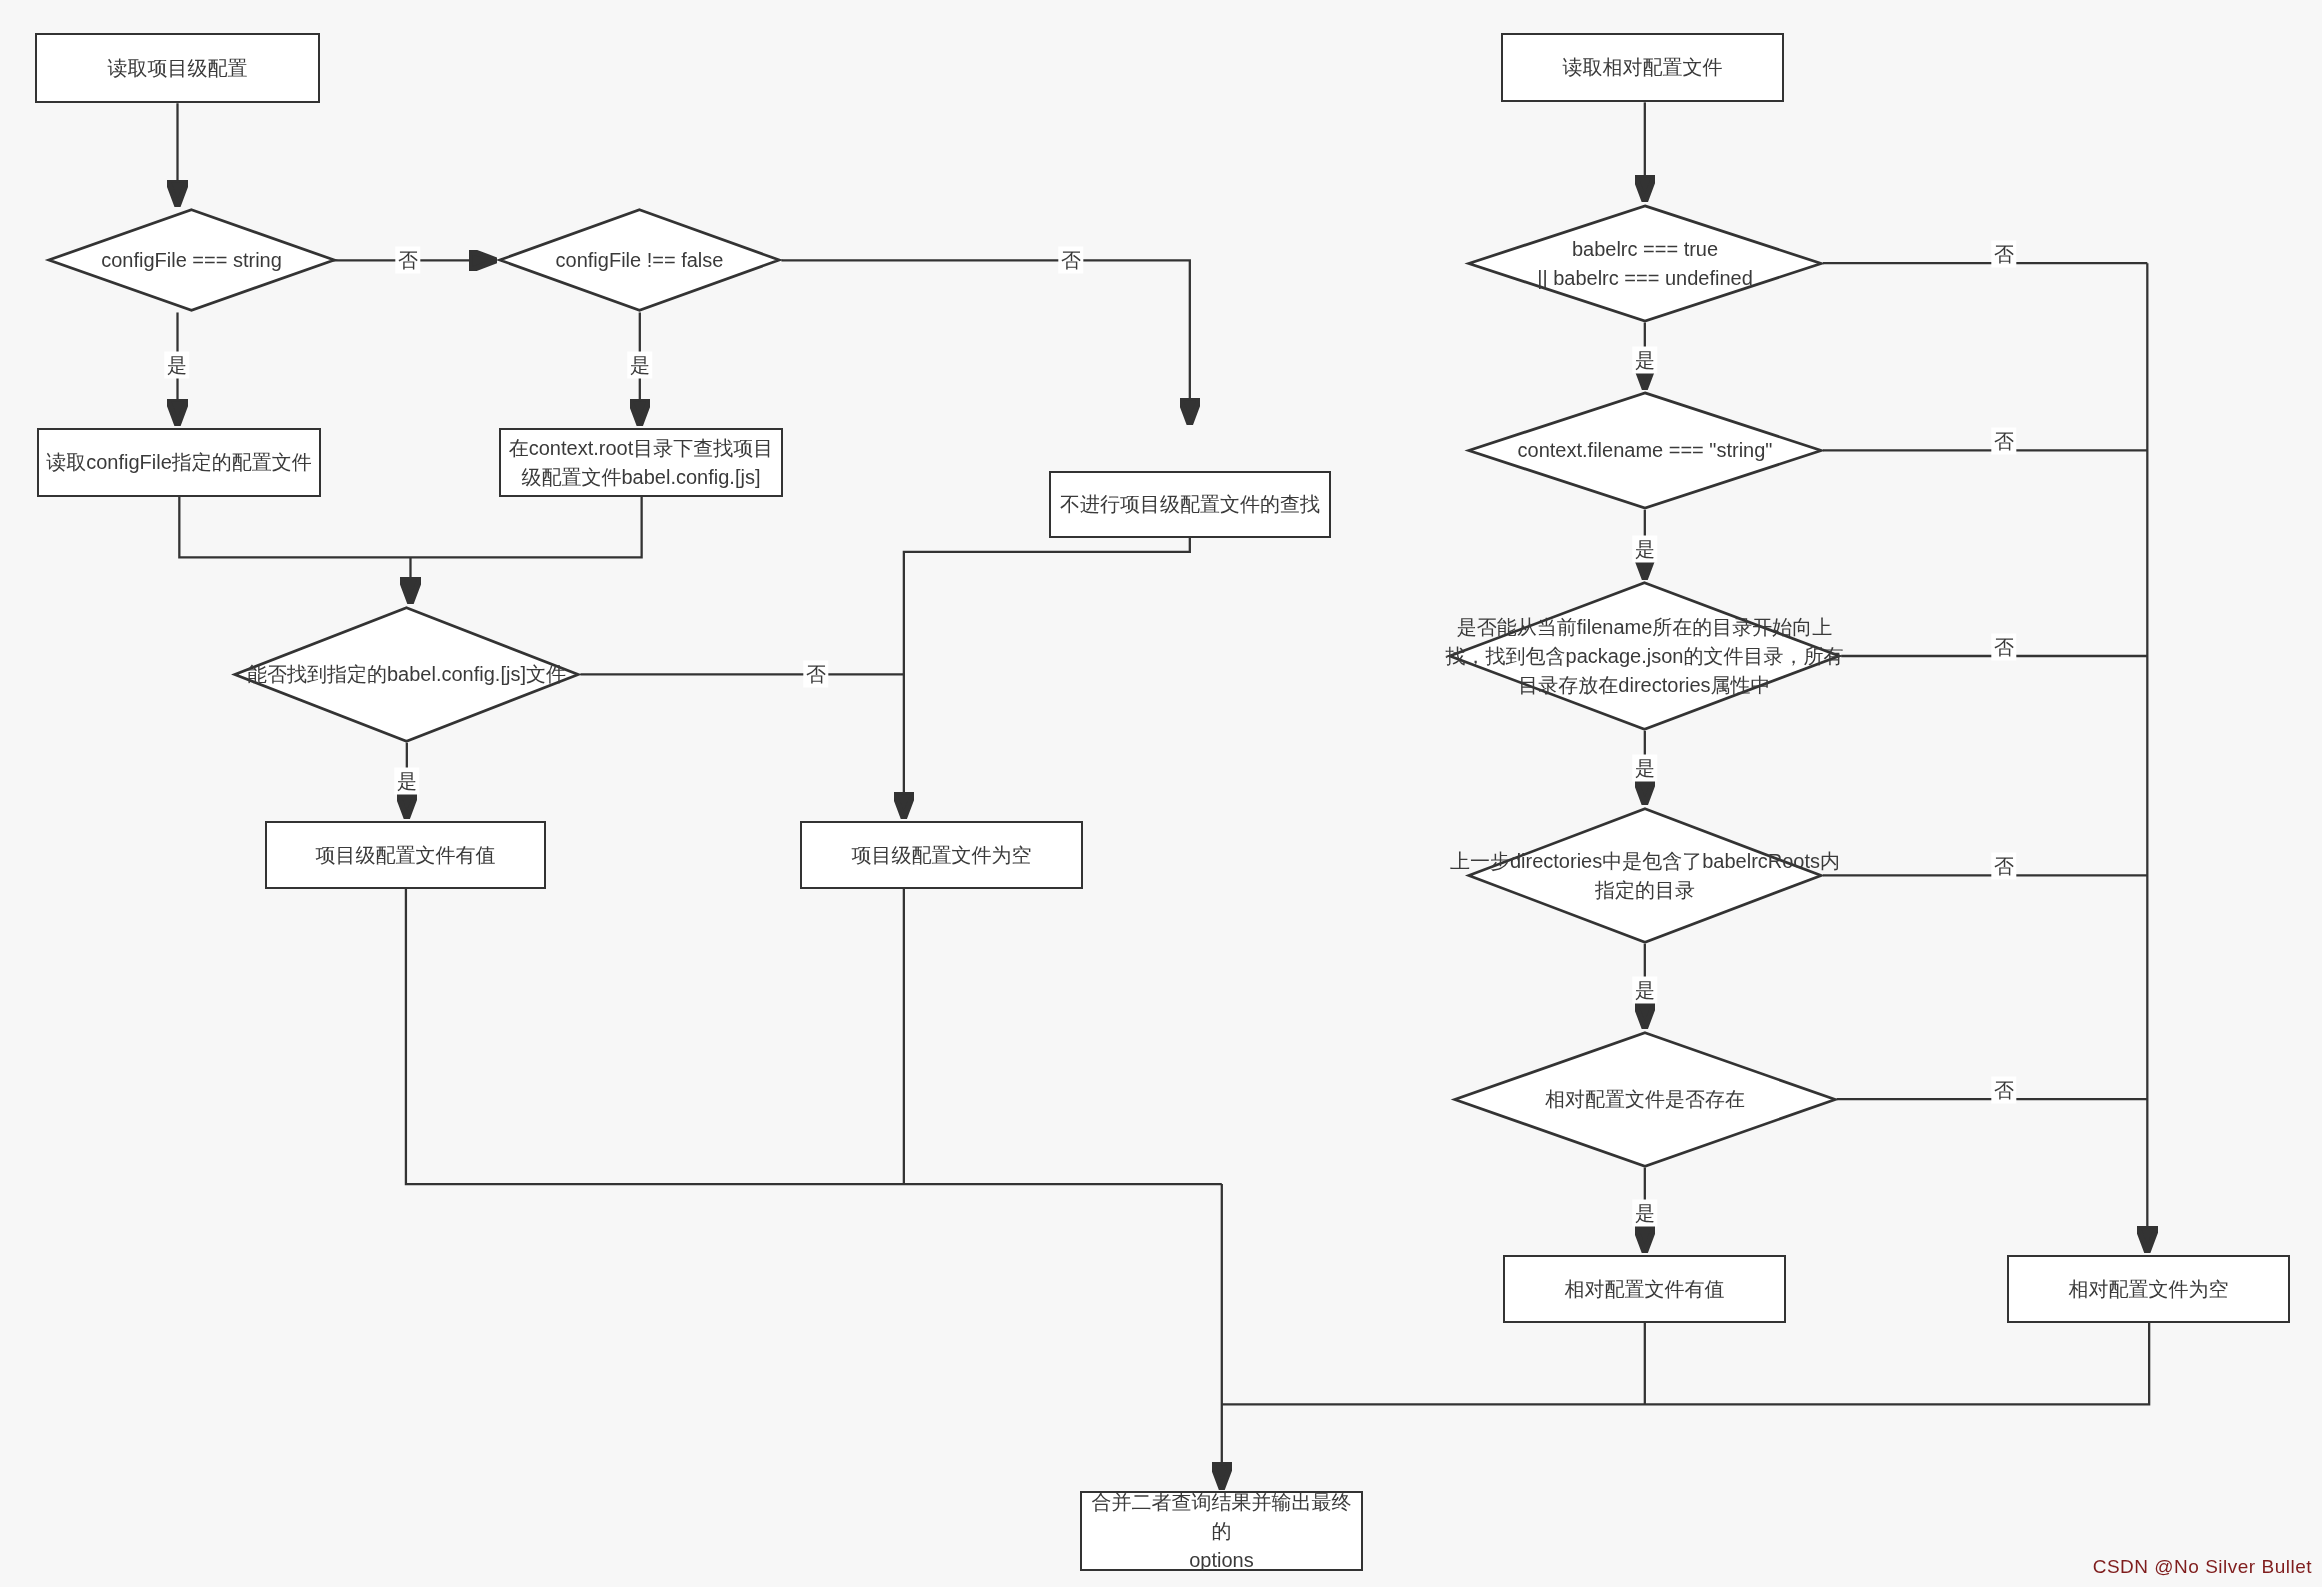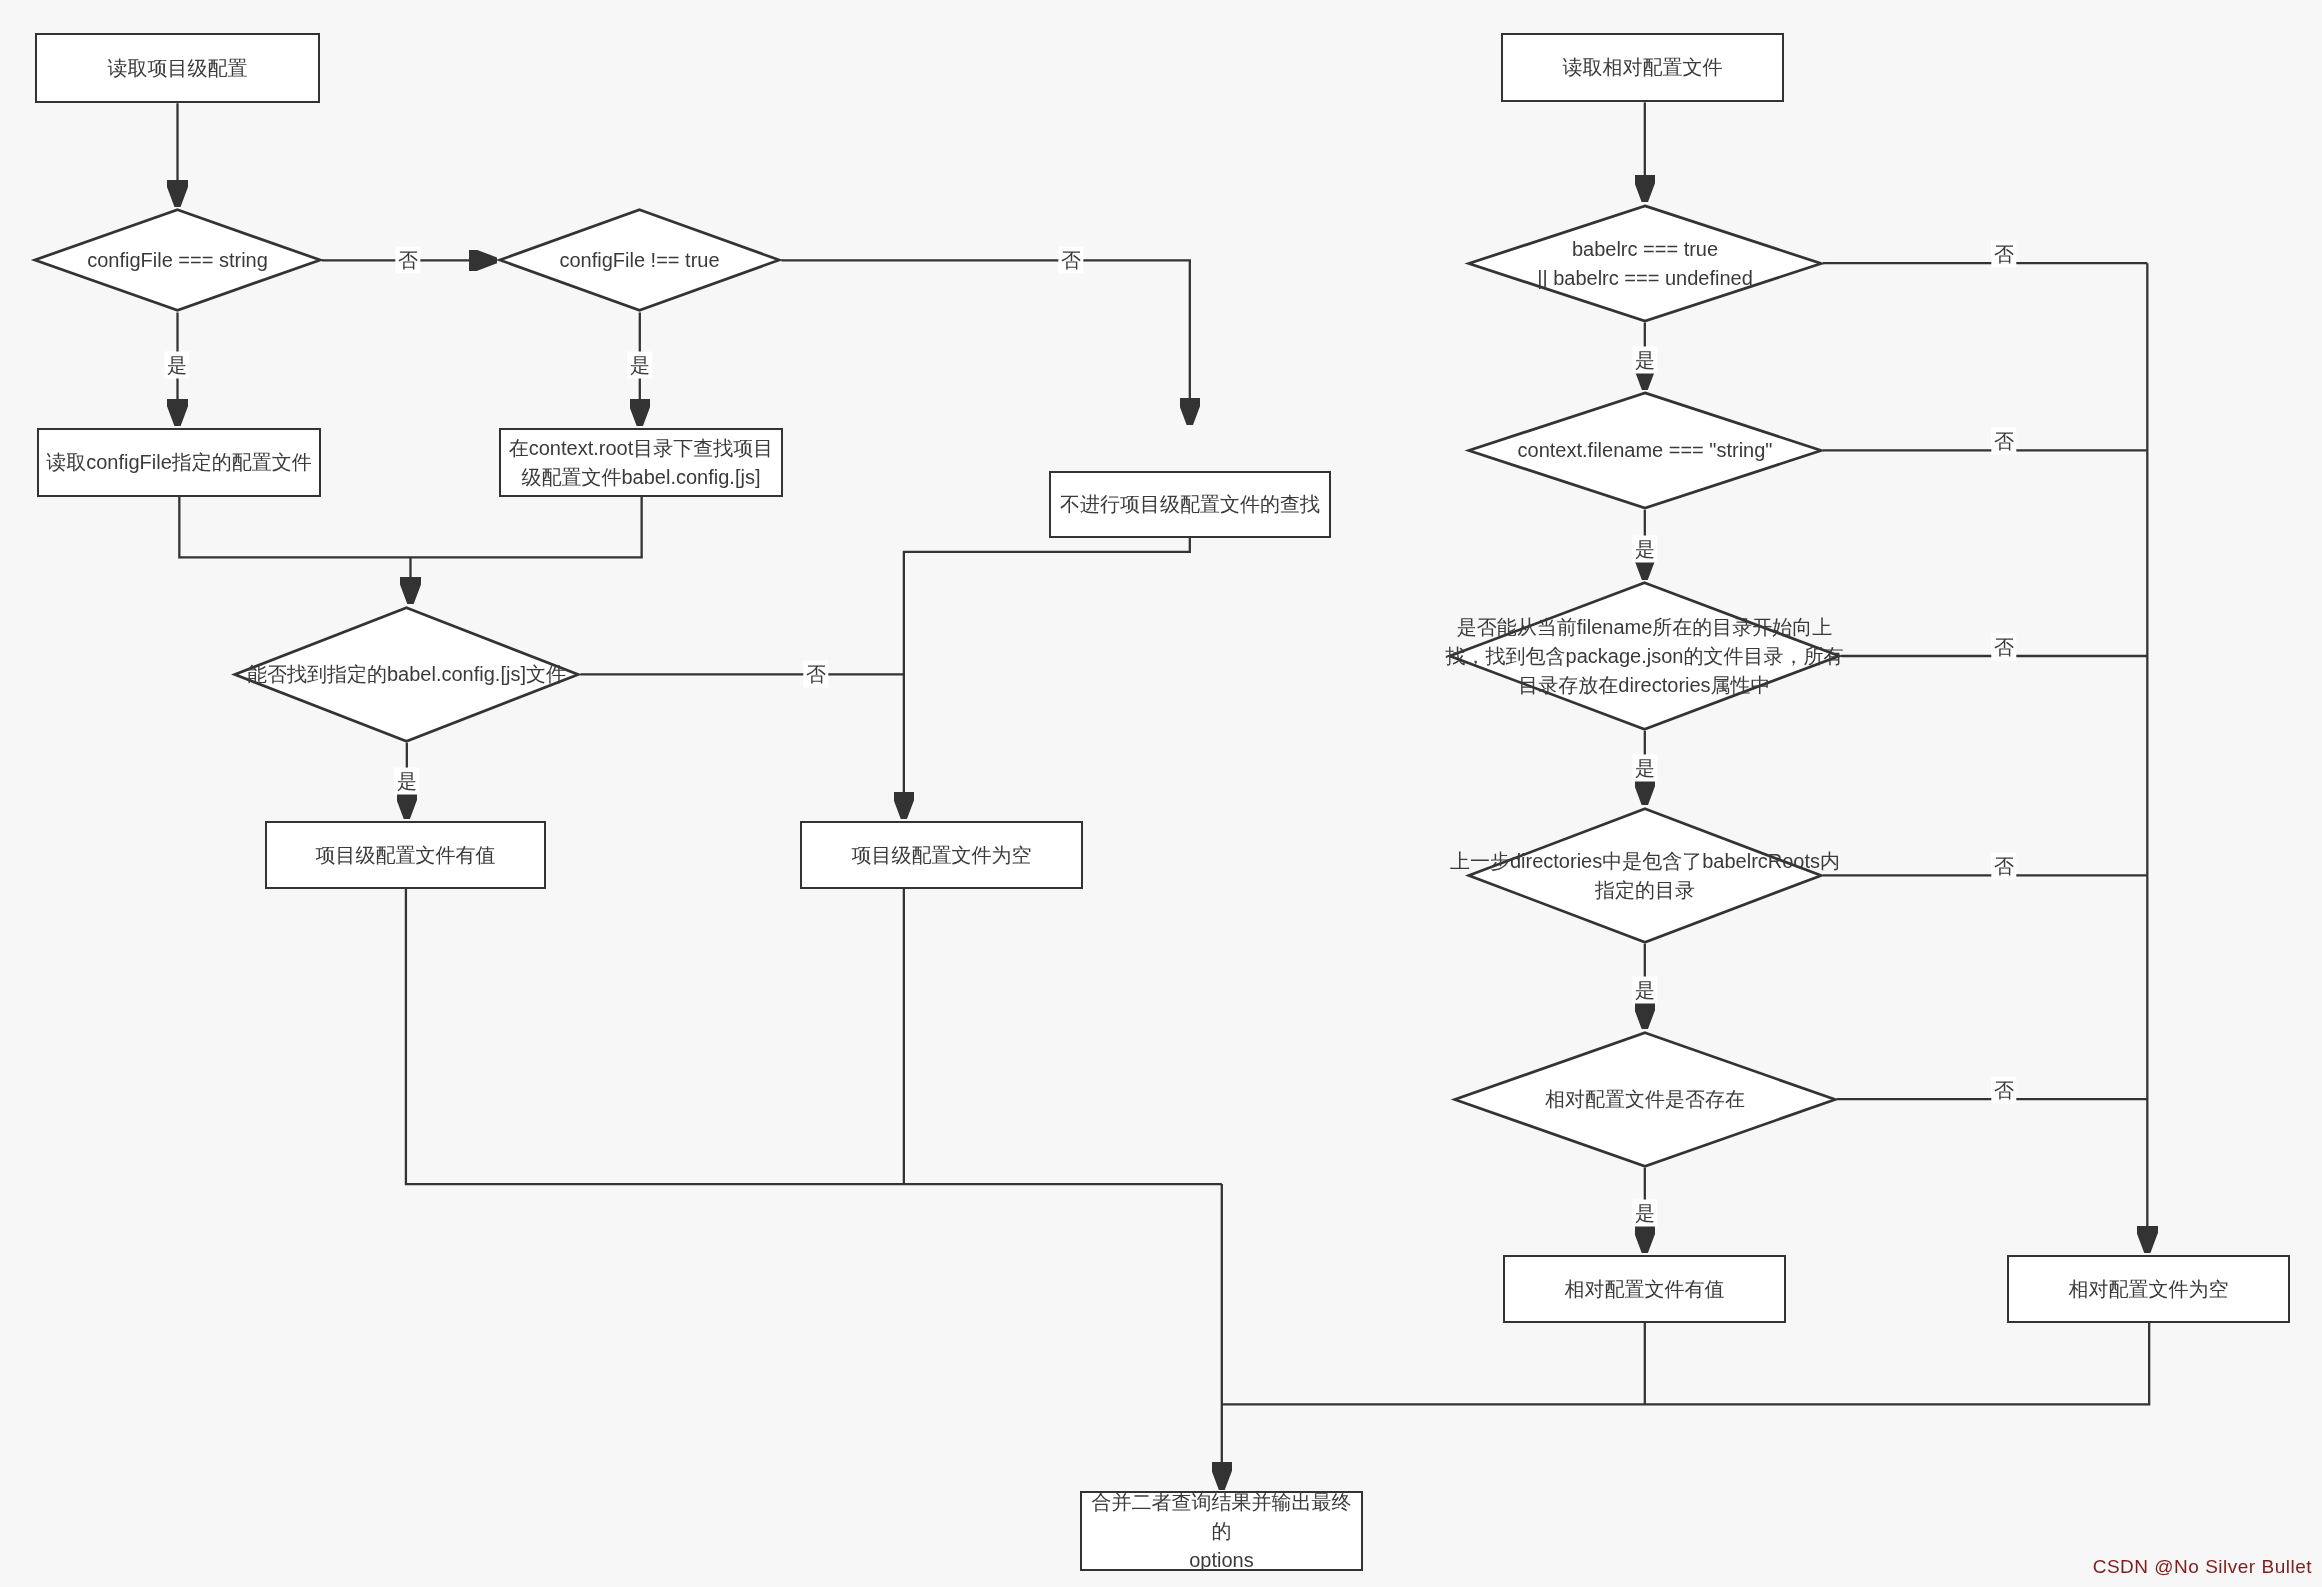--- a/index.html
+++ b/index.html
@@ -87,32 +87,32 @@
     <path d="M2010 1203 H2350"></path>
     <path d="M2350 288 V1369" marker-end="url(#arrowhead)"></path>
     <path d="M1800 1447 V1537"></path>
     <path d="M2352 1447 V1537 H1337"></path>
   </svg>
 
   <div class="node rect" style="left:35px;top:33px;width:285px;height:70px;">
     <span class="label">读取项目级配置</span>
   </div>
 
-  <div class="node diamond" style="left:33px;top:208px;width:289px;height:104px;">
+  <div class="node diamond" style="left:47px;top:208px;width:289px;height:104px;">
     <svg class="shape" viewBox="0 0 316 114" preserveAspectRatio="none">
         <polygon points="158,2 314,57 158,112 2,57"></polygon>
       </svg>
     <span class="label">configFile === string</span>
   </div>
 
   <div class="node diamond" style="left:498px;top:208px;width:283px;height:104px;">
     <svg class="shape" viewBox="0 0 310 114" preserveAspectRatio="none">
         <polygon points="155,2 308,57 155,112 2,57"></polygon>
       </svg>
-    <span class="label">configFile !== true</span>
+    <span class="label">configFile !== false</span>
   </div>
 
   <div class="node rect" style="left:37px;top:428px;width:284px;height:69px;">
     <span class="label">读取configFile指定的配置文件</span>
   </div>
 
   <div class="node rect" style="left:499px;top:428px;width:284px;height:69px;">
     <span class="label">在context.root目录下查找项目
 级配置文件babel.config.[js]</span>
   </div>

